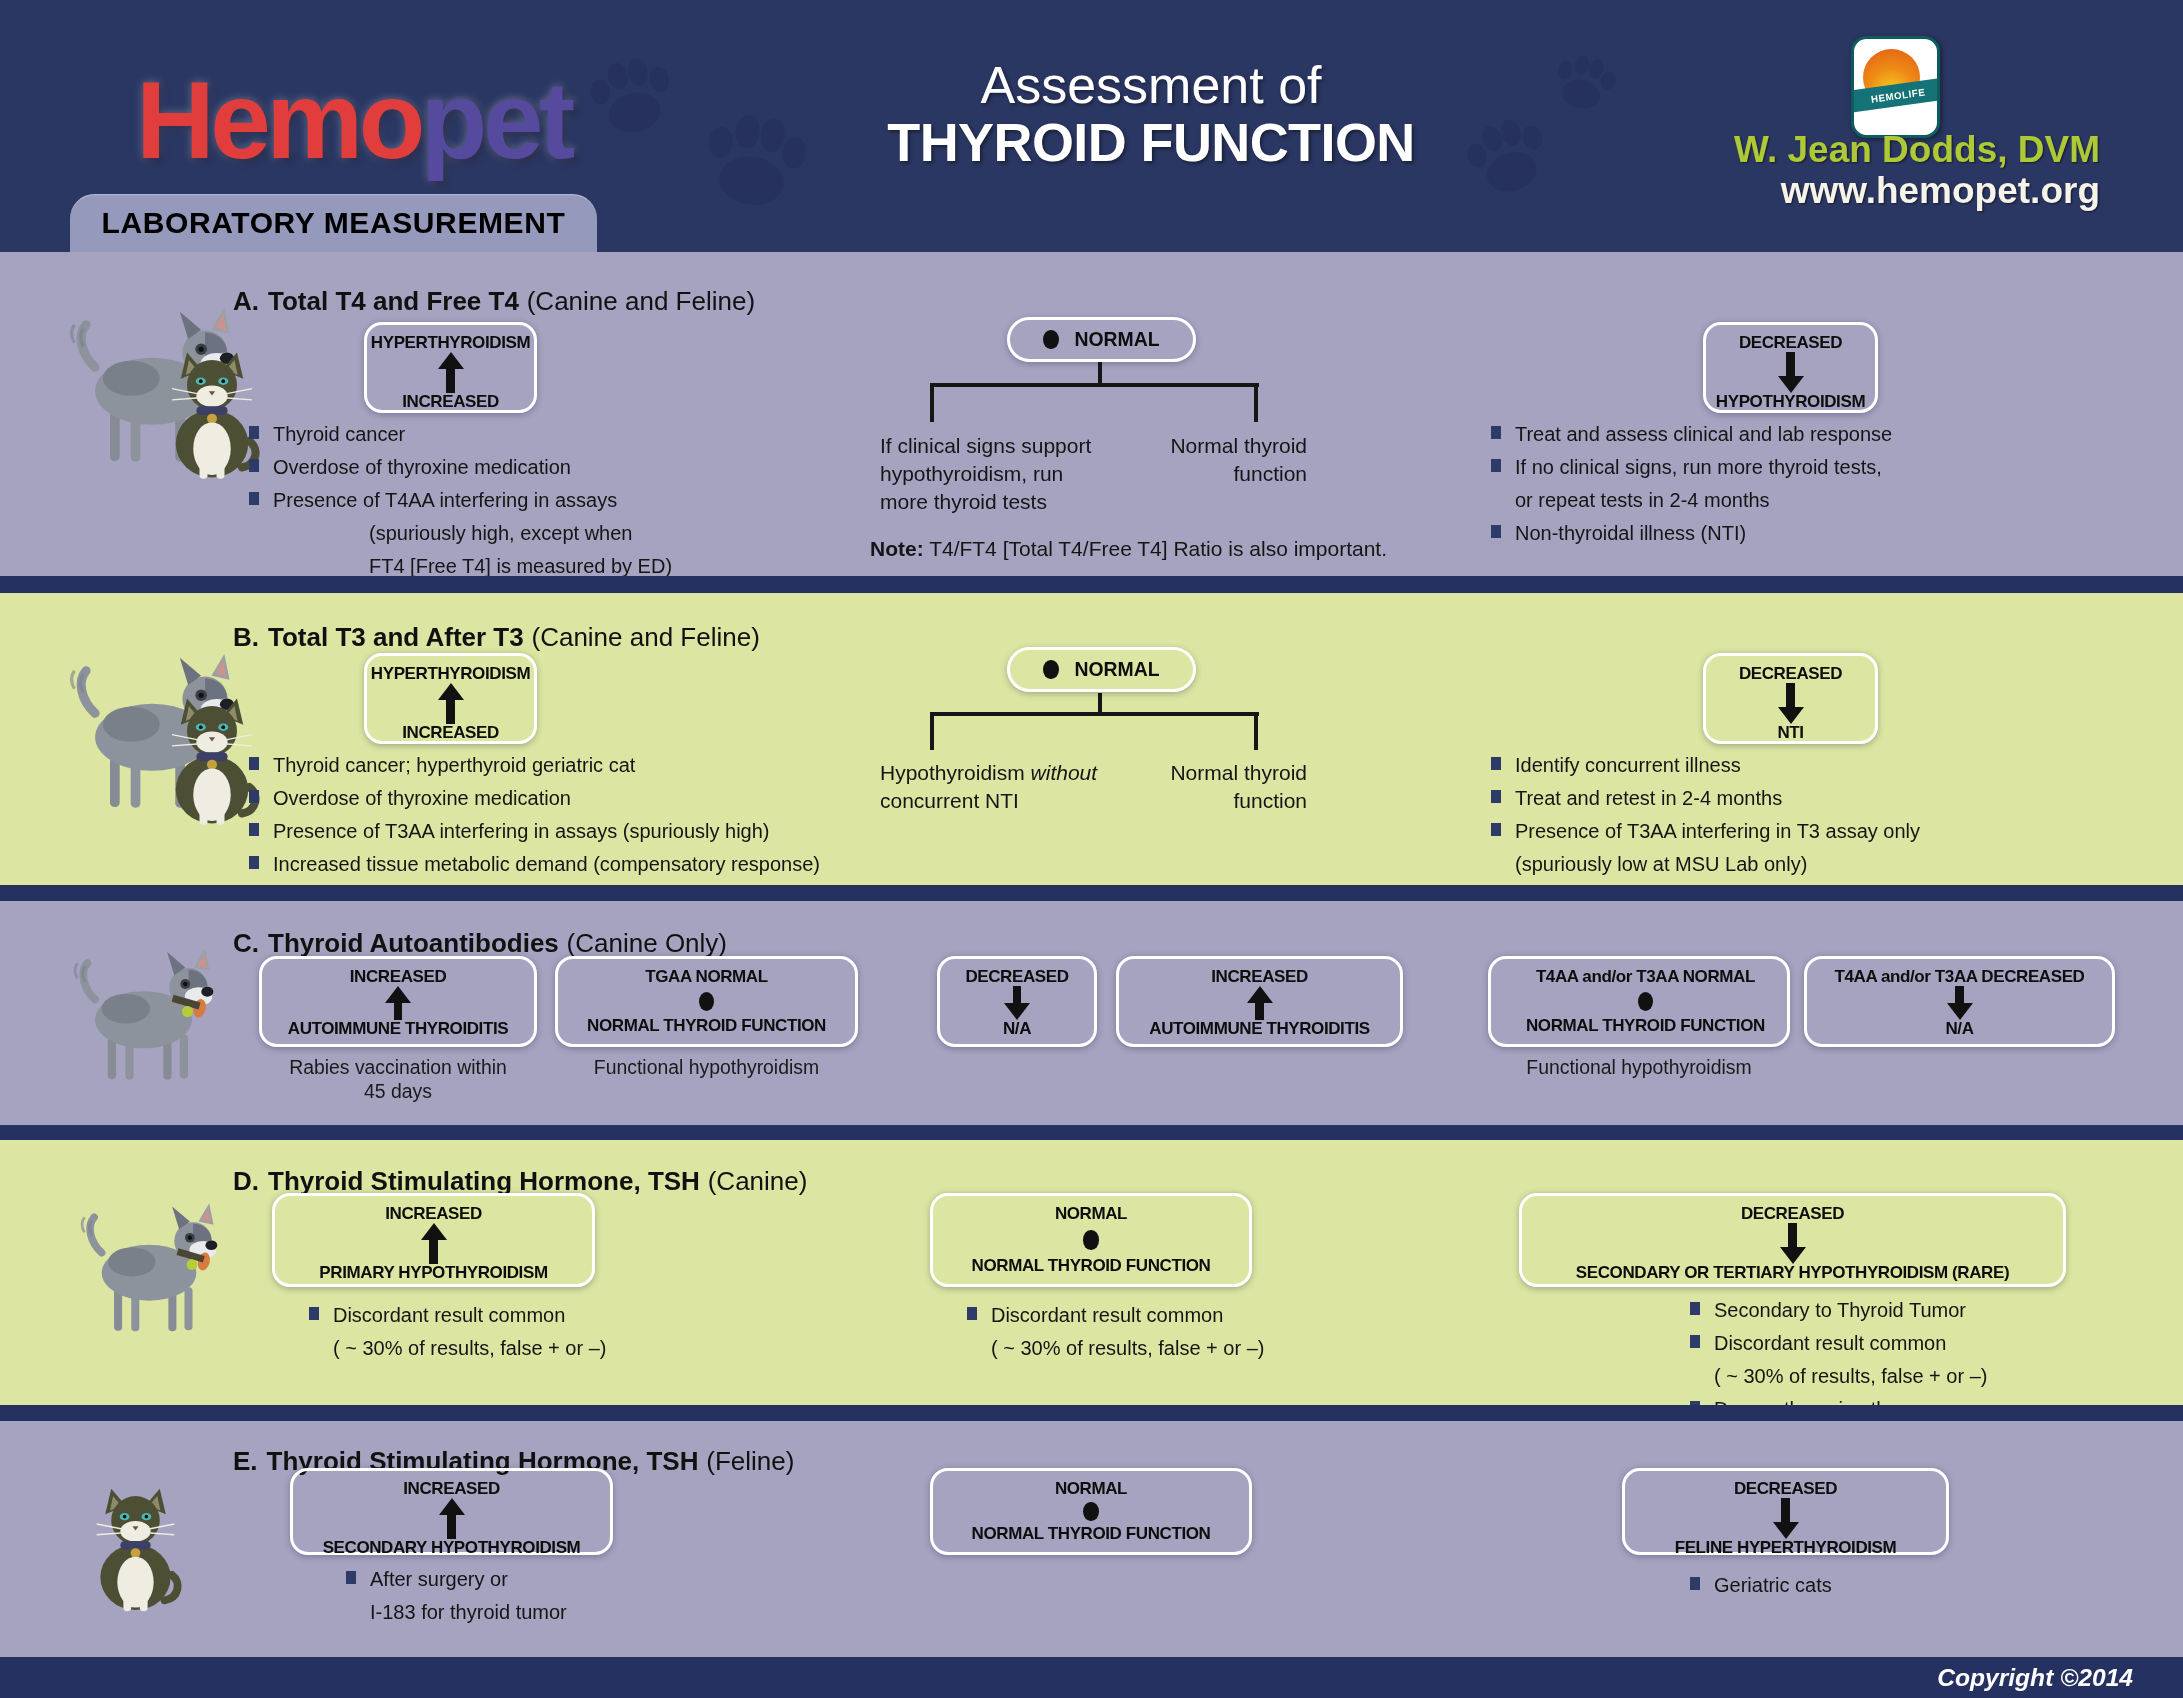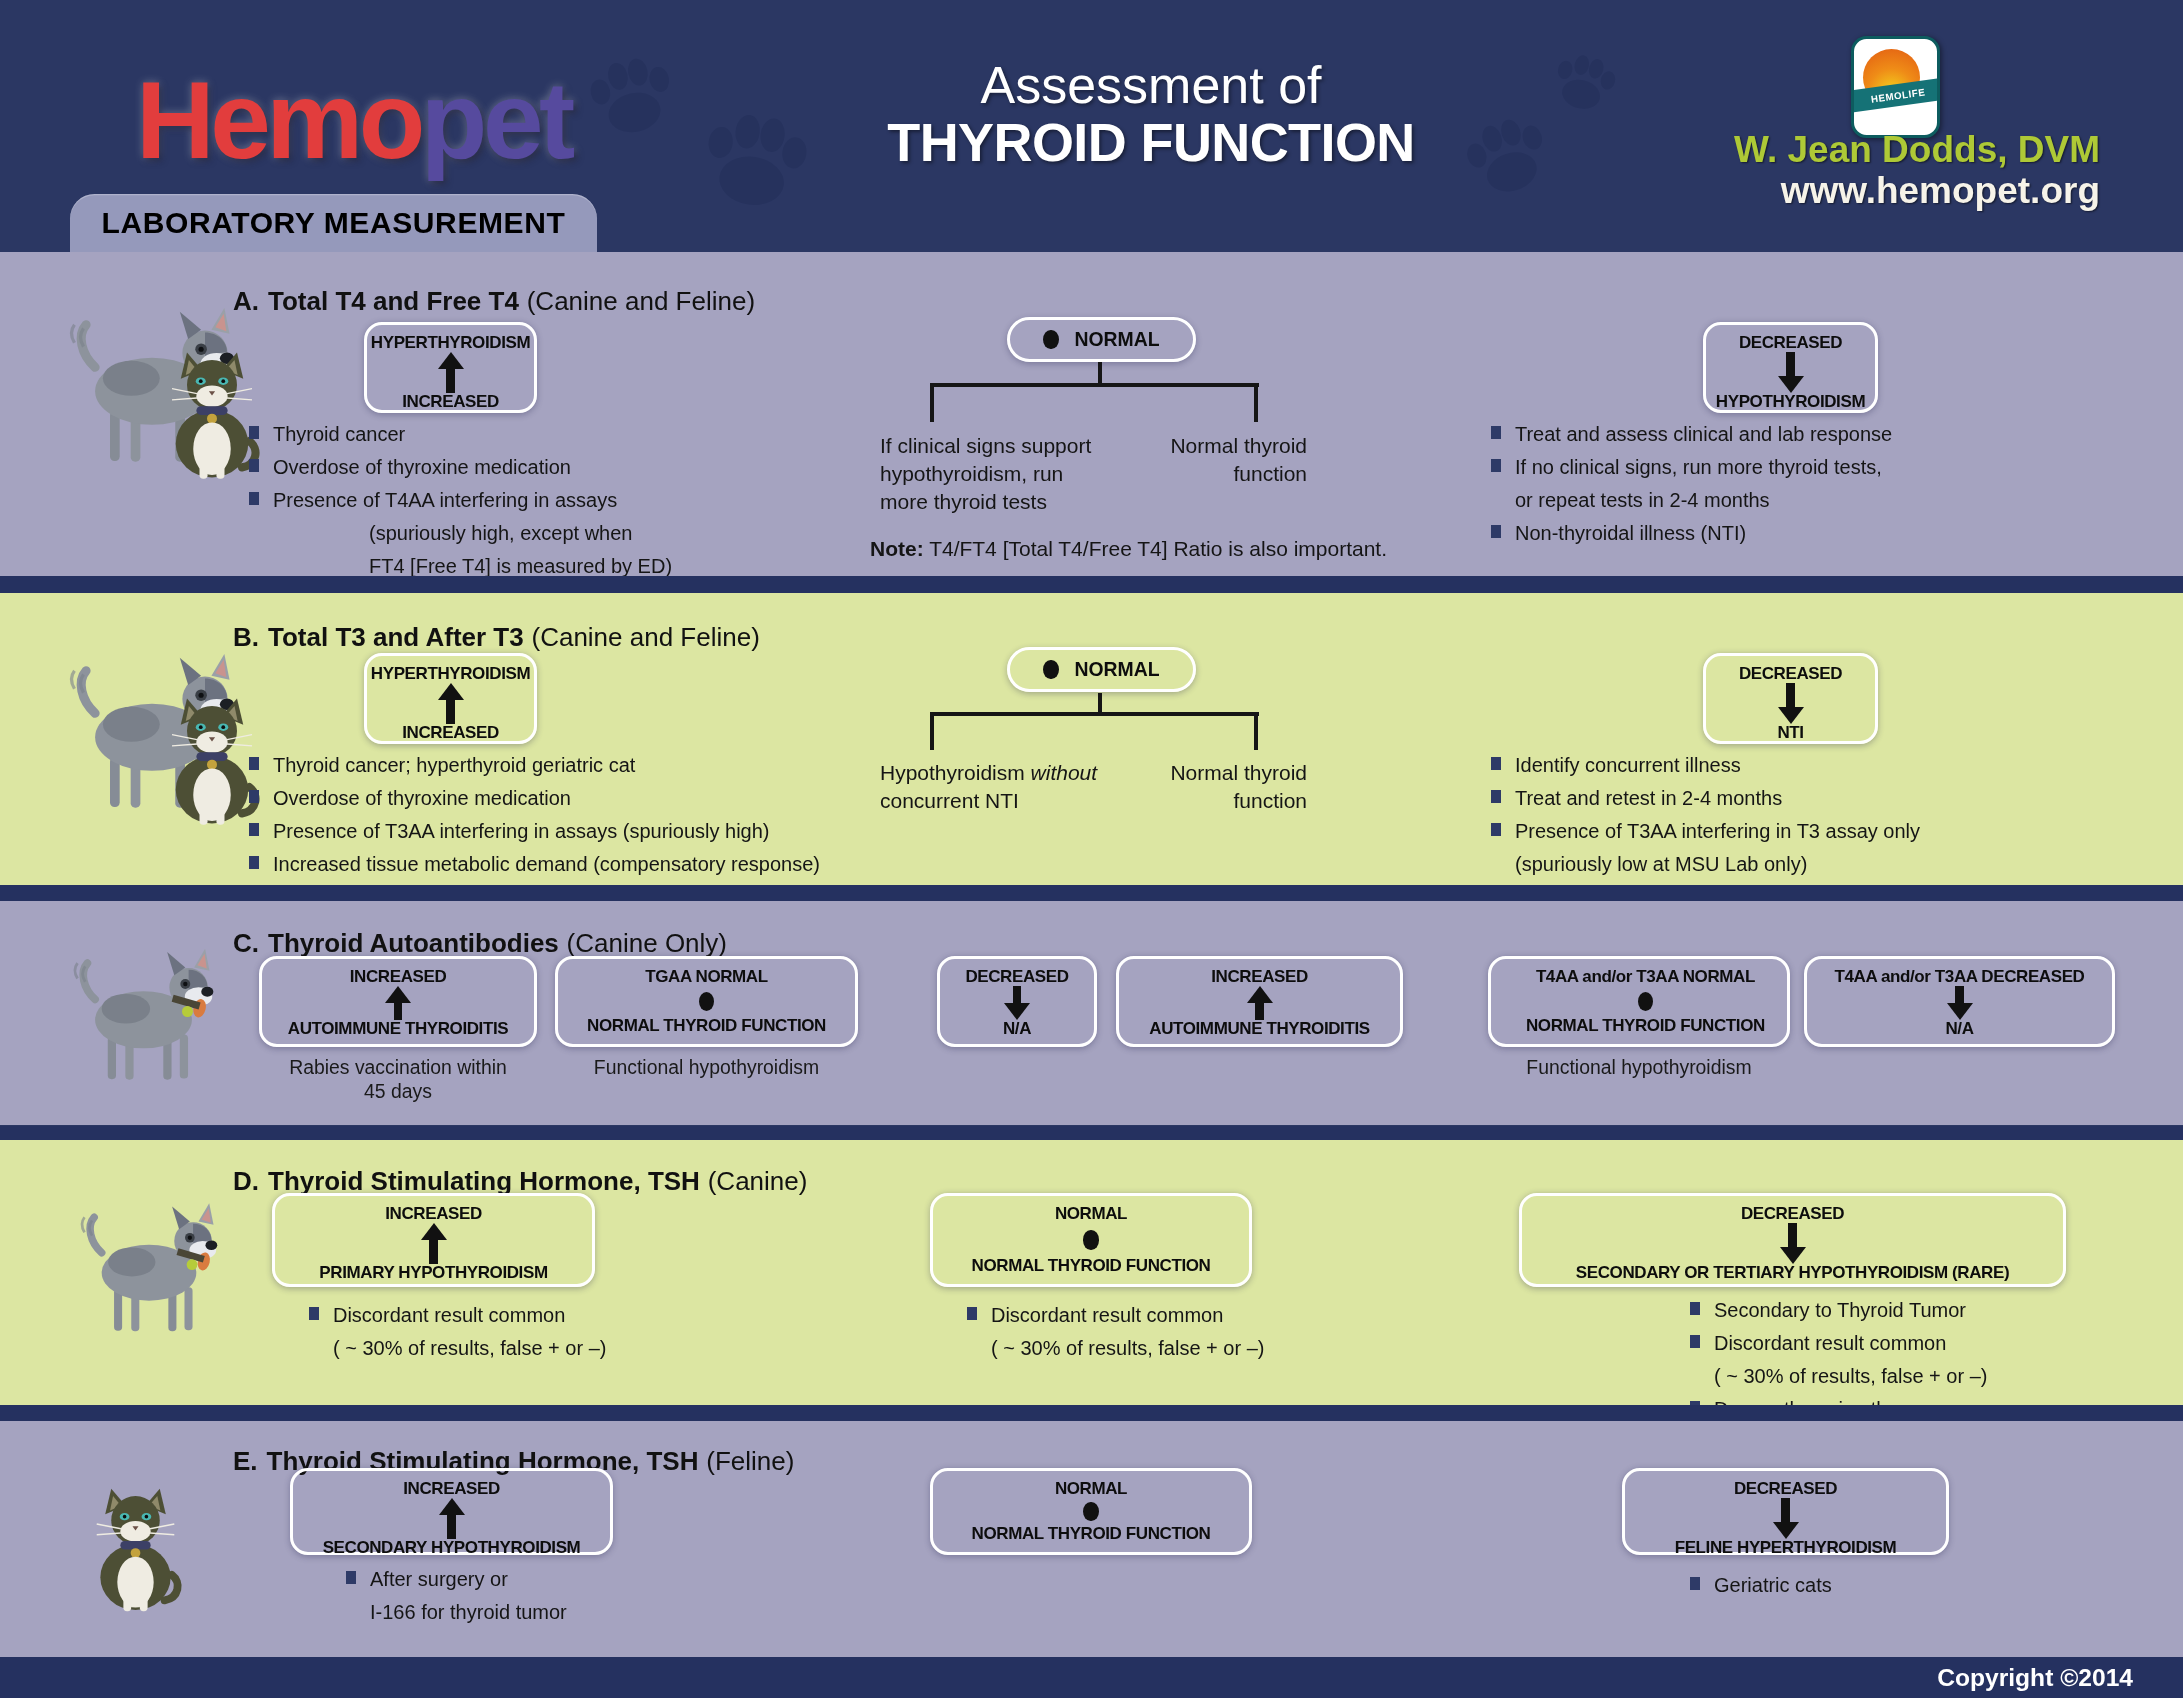--- a/index.html
+++ b/index.html
@@ -64,21 +64,21 @@
   .bline{position:absolute;background:#161616;}
   .btext{position:absolute;font-size:21px;line-height:1.34;color:#151515;}
   .note{position:absolute;font-size:21px;color:#151515;}
   .note b{font-weight:bold;}
   .caption{position:absolute;font-size:19.4px;line-height:1.25;color:#1a1a1a;text-align:center;}
   .anim{position:absolute;}
   .anim svg{width:100%;height:100%;}
   
   .footer{position:absolute;left:0;top:1657px;width:2183px;height:41px;background:#253160;}
   .footer .cp{position:absolute;right:50px;top:50%;transform:translateY(-50%);
-              color:#fff;font-size:24.6px;font-weight:bold;}
+              color:#fff;font-size:24.6px;font-weight:bold;font-style:italic;}
 </style>
 </head>
 <body>
 
 <svg width="0" height="0" style="position:absolute">
   <defs>
     <symbol id="sym-paw" viewBox="0 0 100 100">
       <ellipse cx="50" cy="70" rx="27" ry="20"></ellipse>
       <ellipse cx="20" cy="42" rx="10" ry="13"></ellipse>
       <ellipse cx="41" cy="30" rx="10" ry="14"></ellipse>
@@ -484,21 +484,21 @@
           <i class="headup"></i>
           <i class="stem"></i>
         </span>
       <span>SECONDARY HYPOTHYROIDISM</span>
     </div>
     <div class="blist" style="left:346px;top:145px;width:401px;">
       <div class="brow">
           <span class="sq"></span>
           <span class="bt">After surgery or</span>
         </div>
-      <div class="bsub">I-166 for thyroid tumor</div>
+      <div class="bsub">I-183 for thyroid tumor</div>
     </div>
 
     <div class="wbox" style="left:930px;top:47px;width:322px;height:87px;">
       <span>NORMAL</span>
       <span class="dot"></span>
       <span>NORMAL THYROID FUNCTION</span>
     </div>
 
     <div class="wbox" style="left:1622px;top:47px;width:327px;height:87px;">
       <span>DECREASED</span>

